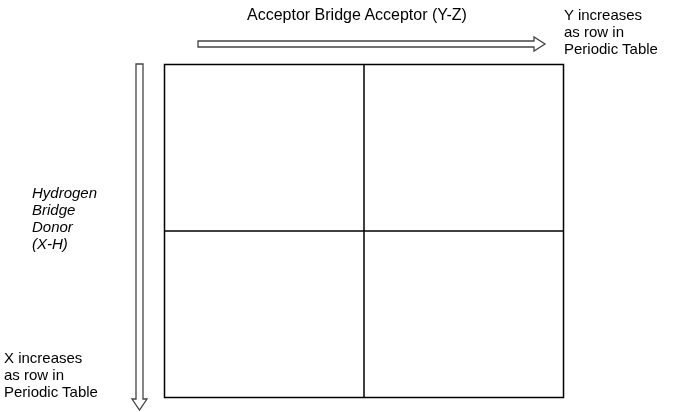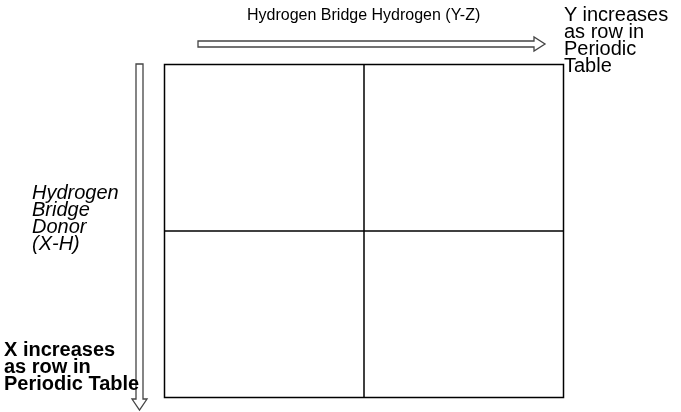--- a/index.html
+++ b/index.html
@@ -1,22 +1,22 @@
 <!DOCTYPE html>
 <html><head>
   <meta charset="utf-8">
   <style>
     html, body { margin: 0; padding: 0; background: #ffffff; }
     body { width: 681px; height: 412px; position: relative; overflow: hidden;
            font-family: "Liberation Sans", "DejaVu Sans", sans-serif; color: #000; }
-    .label { position: absolute; font-size: 20px; line-height: 17px; white-space: pre-line; }
+    .label { position: absolute; font-size: 15px; line-height: 17px; white-space: pre-line; }
     #title-top { left: 247px; top: 6px; font-size: 16px; }
     #y-note { left: 564px; top: 6px; }
     #donor { left: 32px; top: 184px; font-style: italic; }
-    #x-note { left: 4px; top: 341px; font-weight: bold; }
+    #x-note { left: 4px; top: 349px; }
     svg { position: absolute; left: 0; top: 0; }
   </style>
 </head>
 <body>
 
 <svg width="681" height="412">
 
   <g>
     <path d="M198,41 L534,41 L534,37 L545,44 L534,51 L534,47 L198,47 Z" fill="#ffffff" stroke="#444444" stroke-width="1.3"></path>
   </g>
@@ -25,21 +25,21 @@
     <path d="M136,64 L143,64 L143,399 L147,399 L139.5,410 L132,399 L136,399 Z" fill="#ffffff" stroke="#444444" stroke-width="1.3"></path>
   </g>
 
   <g>
     <rect x="164.5" y="64.5" width="399" height="333" fill="#ffffff" stroke="#000" stroke-width="1.5"></rect>
     <line x1="364" y1="64" x2="364" y2="398" stroke="#000" stroke-width="1.5"></line>
     <line x1="164" y1="231" x2="564" y2="231" stroke="#000" stroke-width="1.5"></line>
   </g>
 </svg>
 
-<div id="title-top" class="label">Hydrogen Bridge Hydrogen (Y-Z)</div>
+<div id="title-top" class="label">Acceptor Bridge Acceptor (Y-Z)</div>
 <div id="y-note" class="label">Y increases
 as row in
 Periodic Table</div>
 <div id="donor" class="label">Hydrogen
 Bridge
 Donor
 (X-H)</div>
 <div id="x-note" class="label">X increases
 as row in
 Periodic Table</div>

